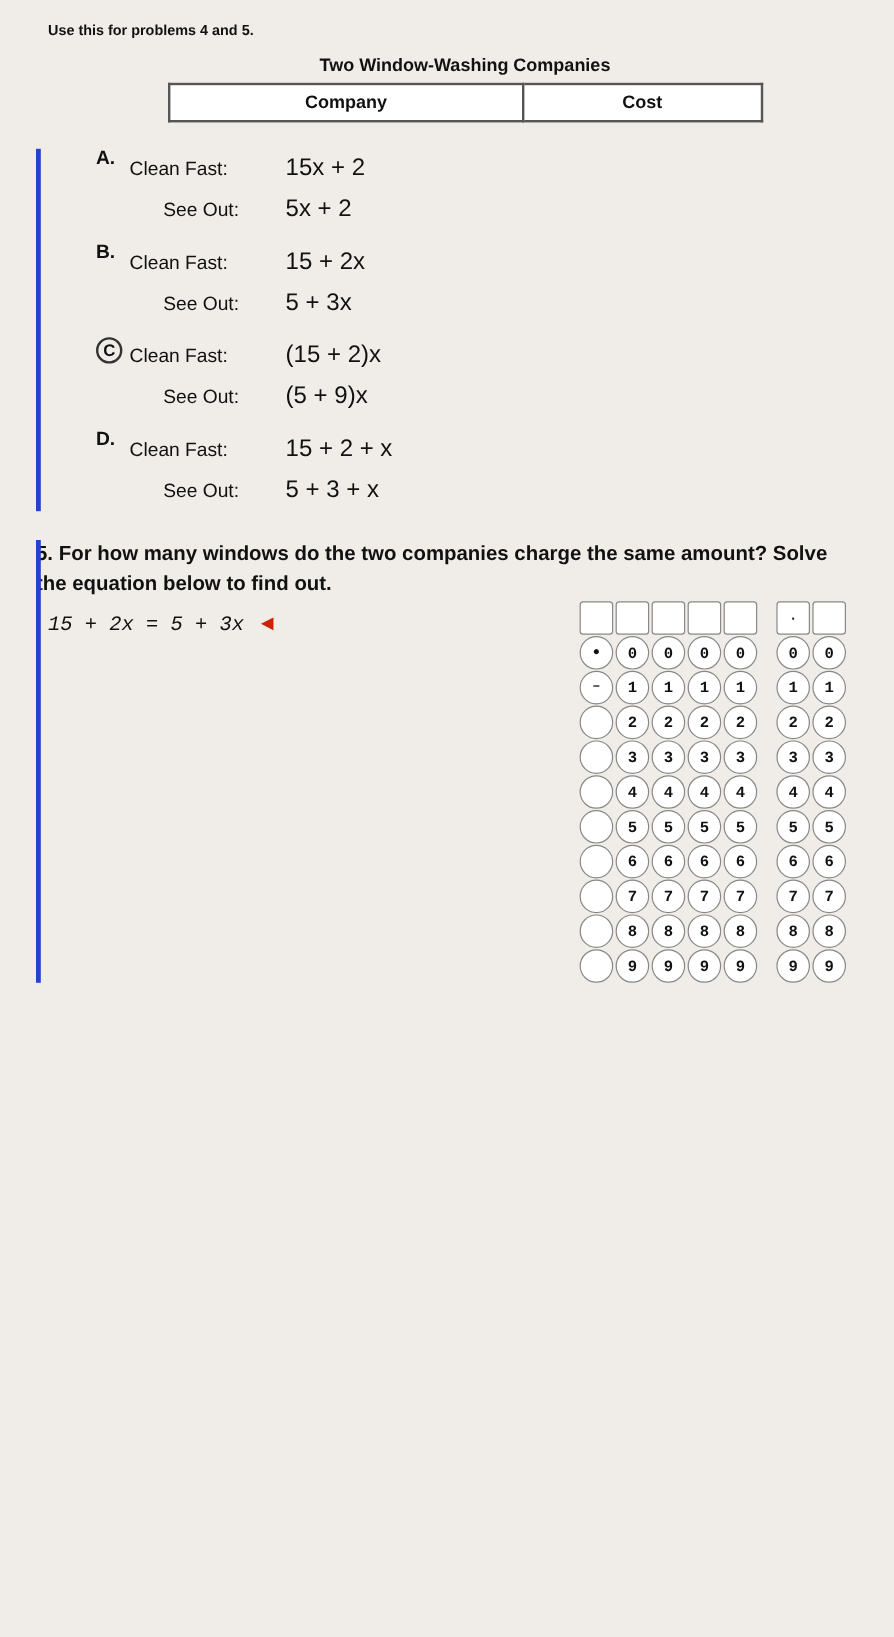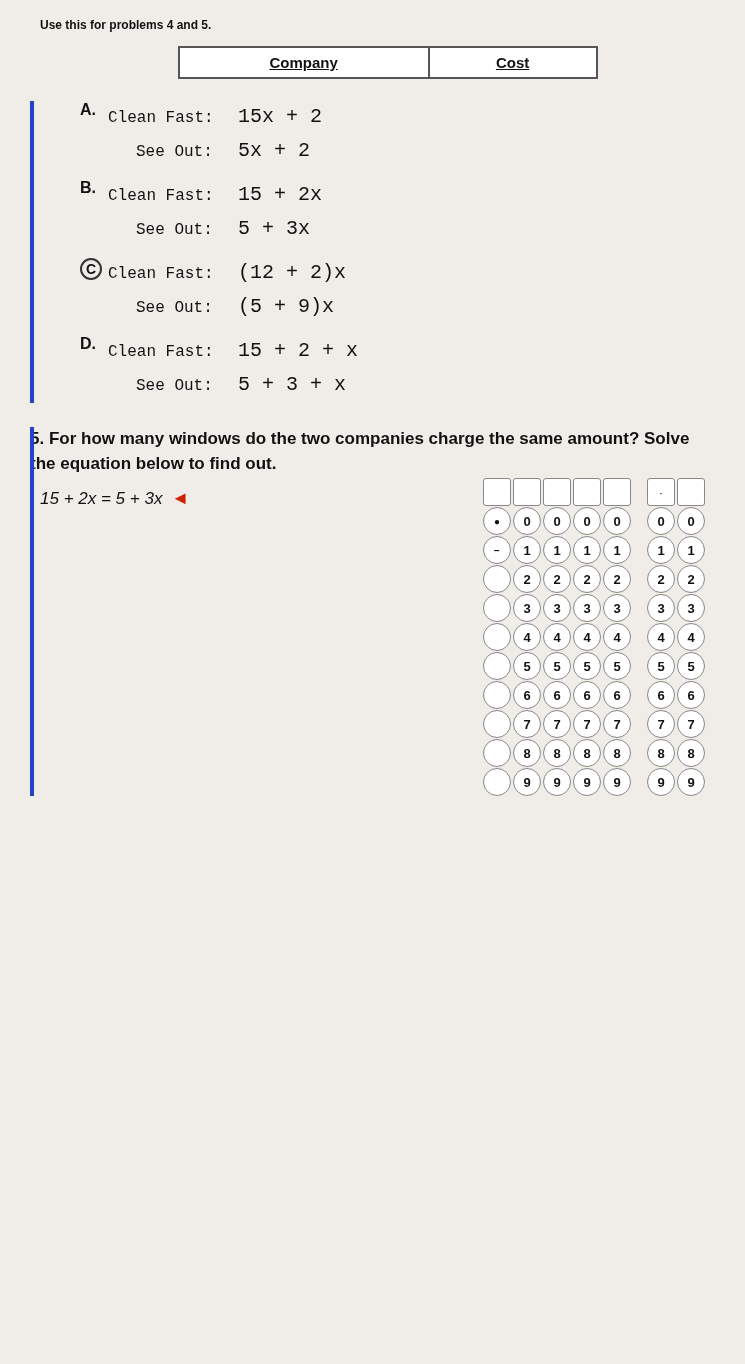--- a/index.html
+++ b/index.html
@@ -26,23 +26,22 @@
 
     .table-title {
       font-size: 15px;
       font-weight: bold;
       text-align: center;
       margin-bottom: 6px;
     }
 
     table.company-table {
       border-collapse: collapse;
-      width: 420px;
+      width: 496px;
       margin: 0 auto;
-      text-decoration: underline;
     }
 
     table.company-table th,
     table.company-table td {
       border: 2px solid #555;
       padding: 6px 18px;
       font-size: 15px;
     }
 
     table.company-table th {
@@ -75,21 +74,20 @@
 
     .option-letter {
       font-size: 16px;
       font-weight: bold;
       min-width: 28px;
     }
 
     .option-content {
       font-size: 16px;
       line-height: 1.6;
-      font-family: Liberation Mono, monospace;
     }
 
     .company-name {
       min-width: 130px;
       font-size: 16px;
     }
 
     .company-expr {
       font-size: 20px;
     }
@@ -207,20 +205,21 @@
       width: 4px;
       background: #2244cc;
     }
   </style>
 </head>
 <body>
 
 <div class="intro-text">Use this for problems 4 and 5.</div>
 
 <div class="table-section">
+  <div class="table-title">Two Window-Washing Companies</div>
   <table class="company-table">
     <thead>
       <tr>
         <th>Company</th>
         <th>Cost</th>
       </tr>
     </thead>
     <tbody>
     </tbody>
   </table>
@@ -257,21 +256,21 @@
     </div>
   </div>
 
   <div class="answer-option">
     <span class="option-letter" style="display:flex;align-items:center;">
       <span class="circled-c">C</span>
     </span>
     <div class="option-content">
       <div class="option-row">
         <span class="company-name">Clean Fast:</span>
-        <span class="company-expr">(12 + 2)x</span>
+        <span class="company-expr">(15 + 2)x</span>
       </div>
       <div class="option-row">
         <span class="company-name" style="padding-left:28px;">See Out:</span>
         <span class="company-expr">(5 + 9)x</span>
       </div>
     </div>
   </div>
 
   <div class="answer-option">
     <span class="option-letter">D.</span>
@@ -287,21 +286,21 @@
     </div>
   </div>
 </div>
 
 <div class="q5-wrapper" style="margin-top:24px;">
   <div class="left-bar"></div>
   <div class="q5-text">
     <span class="question-number">5.</span>
     <span>For how many windows do the two companies charge the same amount? Solve the equation below to find out.</span>
   </div>
-  <div style="display:flex; align-items:flex-start; gap: 10px;">
+  <div style="display:flex; align-items:flex-start; gap: 10px; font-family: Liberation Mono, monospace;">
     <div style="flex:1;">
       <div class="equation-line">
         <span>15 + 2x = 5 + 3x</span>
         <span class="arrow-symbol">◄</span>
       </div>
     </div>
 
     <div class="grid-area">
       <div class="answer-grid" id="answer-grid">
           <div class="grid-group">

